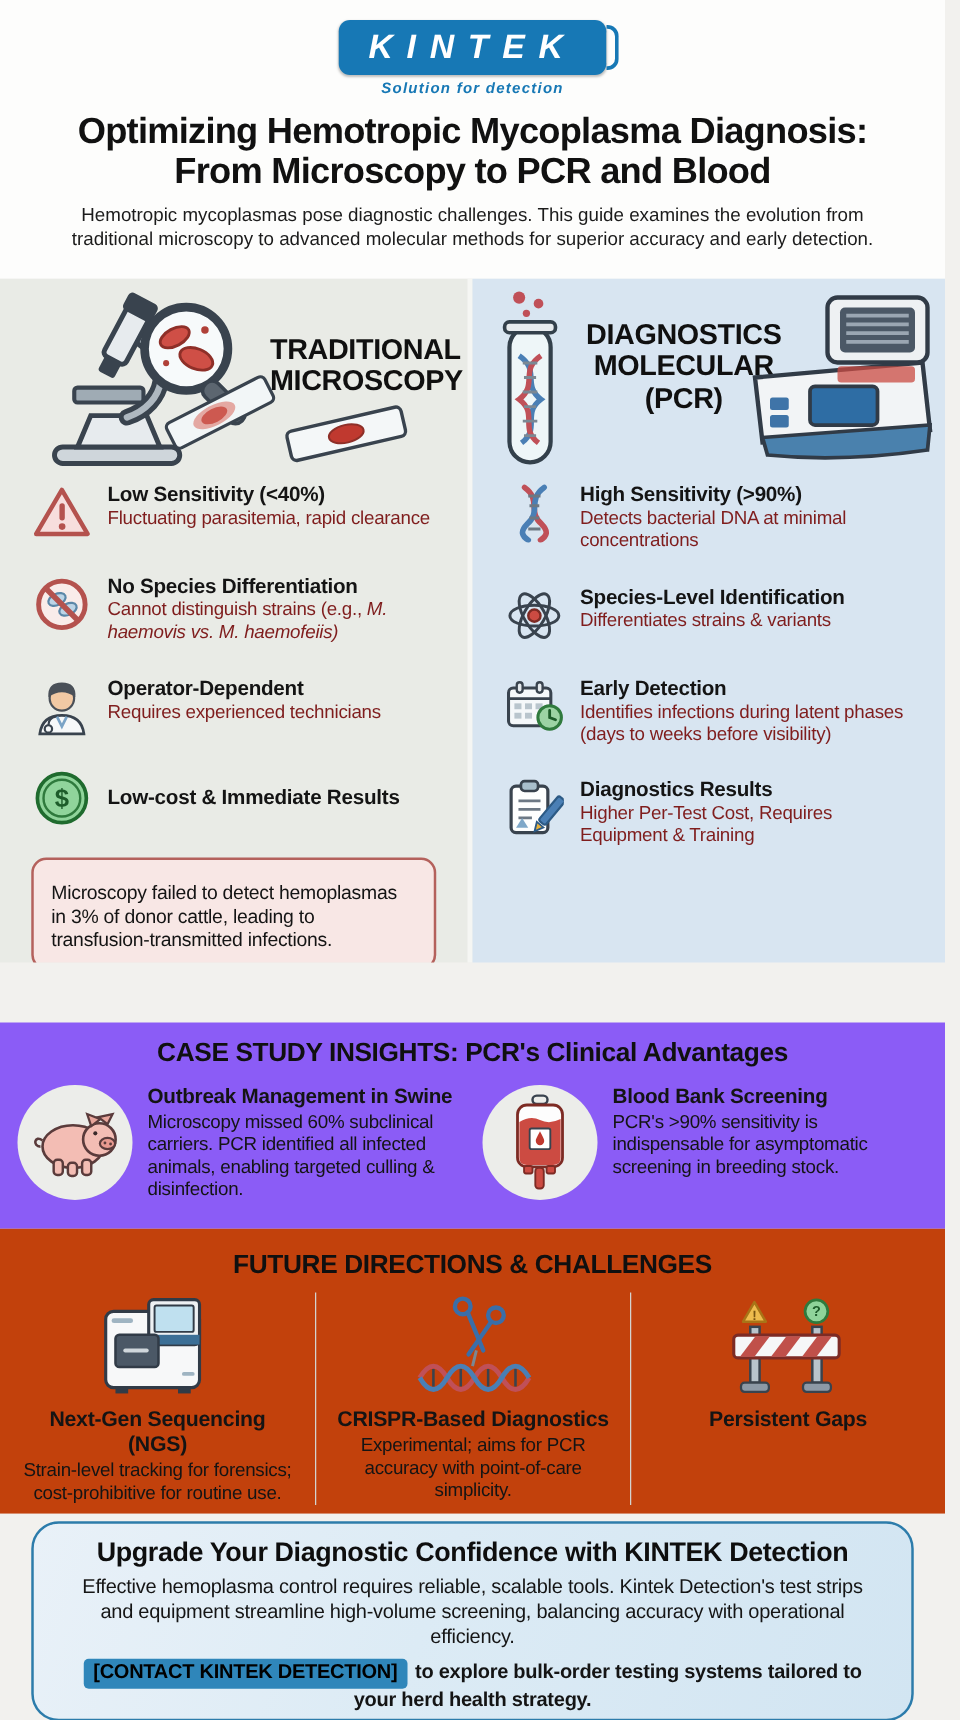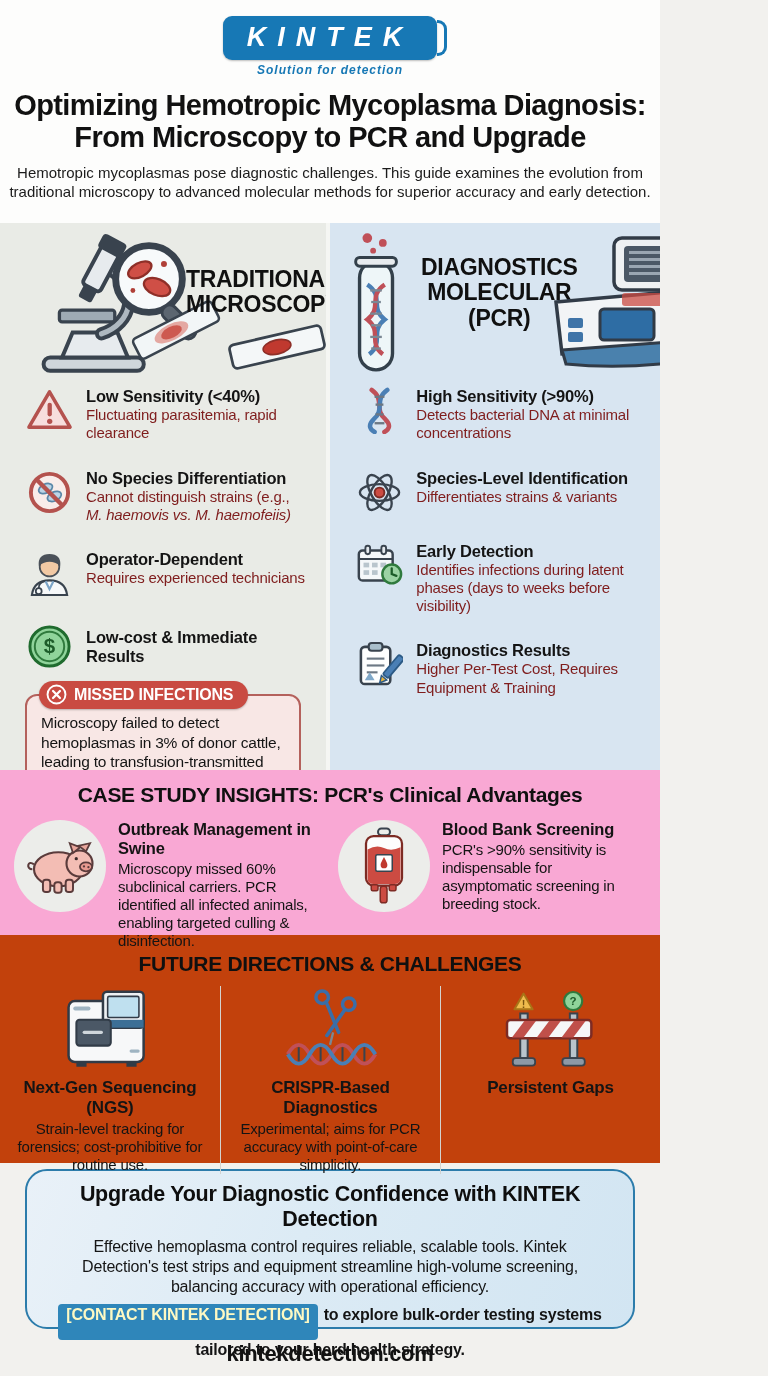--- a/index.html
+++ b/index.html
@@ -1,18 +1,18 @@
 <!DOCTYPE html>
 <html><head>
 <meta charset="utf-8">
 <style>
   * { margin:0; padding:0; box-sizing:border-box; }
   html,body { width:768px; }
   body { font-family:"Liberation Sans", sans-serif; color:#141414; background:#f2f1ee; }
-  .page { width:660px; height:1376px; overflow:hidden; position:relative; }
+  .page { width:756px; height:1376px; overflow:hidden; position:relative; }
 
   
   .top { background:#fdfdfc; height:223px; text-align:center; padding-top:16px; }
   .logo { position:relative; display:inline-block; background:#1778b5; border-radius:9px;
           padding:6px 24px 7px; box-shadow:0 1px 2px rgba(0,0,0,.25); }
   .logo-text { color:#fff; font-weight:bold; font-style:italic; font-size:27px; letter-spacing:11px; }
   .logo::after { content:""; position:absolute; right:-10px; top:4px; bottom:4px; width:7px;
           border:3px solid #1778b5; border-left:none; border-radius:0 9px 9px 0; }
   .tagline { color:#1778b5; font-weight:bold; font-style:italic; font-size:12px; letter-spacing:1px; margin-top:3px; }
   .title { font-size:29px; font-weight:bold; line-height:1.12; letter-spacing:-0.6px; margin-top:12px; color:#111; }
@@ -20,21 +20,21 @@
   .subtitle { font-size:15px; line-height:1.3; max-width:690px; margin:9px auto 0; color:#1b1b1b; }
 
   
   .compare { display:flex; height:547px; }
   .col { width:384px; position:relative; overflow:hidden; }
   .col-left { background:#e9ebe6; border-right:4px solid #f5f6f3; }
   .col-right { background:#d8e5f1; }
   .art { position:relative; height:158px; }
   .art svg { position:absolute; }
   .col-title { position:absolute; font-size:23px; font-weight:bold; line-height:1.1; letter-spacing:-0.3px; color:#101010; }
-  .col-title-left { left:186px; top:44px; }
+  .col-title-left { left:216px; top:44px; }
   .col-title-right { left:76px; top:32px; width:186px; text-align:center; }
 
   .bullets { padding:6px 20px 0 26px; display:flex; flex-direction:column; gap:26px; }
   .bullet { display:flex; gap:13px; align-items:flex-start; }
   .bullet.solo { align-items:center; }
   .bullet .ic { width:47px; height:47px; flex:none; }
   .bullet .ic svg { width:100%; height:100%; }
   .bullet h4 { font-size:16.5px; font-weight:bold; letter-spacing:-0.2px; }
   .bullet p { font-size:15px; line-height:1.22; letter-spacing:-0.2px; color:#7f1d1d; }
   .it { font-style:italic; }
@@ -44,21 +44,21 @@
   .callout .badge { position:absolute; top:-15px; left:12px; display:inline-flex; align-items:center; gap:7px;
       color:#fff; font-weight:bold; font-size:16px; letter-spacing:-0.2px;
       padding:3px 15px 4px 7px; border-radius:16px; box-shadow:0 1px 2px rgba(0,0,0,.25); }
   .badge .bcirc { width:21px; height:21px; flex:none; }
   .callout-red { background:#f8e7e5; border-color:#b4615c; }
   .callout-red .badge { background:#c94b42; }
   .callout-green { background:#eaf3e4; border-color:#5aa55e; }
   .callout-green .badge { background:#43a047; }
 
   
-  .case { background:#f9a8d4; height:165px; text-align:center; padding-top:13px; }
+  .case { background:#8b5cf6; height:165px; text-align:center; padding-top:13px;margin-top:48px; }
   .sec-title { font-size:21px; font-weight:bold; letter-spacing:-0.3px; color:#101010; }
   .case-row { display:flex; justify-content:center; gap:16px; margin-top:13px; padding:0 14px; }
   .case-item { display:flex; gap:12px; width:356px; text-align:left; align-items:flex-start; }
   .case-ic { width:92px; height:92px; border-radius:50%; background:#ecedea; flex:none;
              display:flex; align-items:center; justify-content:center; }
   .case-item h4 { font-size:16.5px; font-weight:bold; letter-spacing:-0.2px; }
   .case-item p { font-size:15px; line-height:1.2; letter-spacing:-0.2px; margin-top:2px; }
 
   
   .future { background:#c2410c; height:228px; text-align:center; padding-top:17px; }
@@ -70,40 +70,40 @@
   .future-col p { font-size:15px; line-height:1.2; letter-spacing:-0.2px; margin-top:2px; }
 
   
   .cta-wrap { height:172px; padding:6px 25px 0; background:#f2f1ee; }
   .cta { height:160px; border:2px solid #2c7cab; border-radius:22px; text-align:center;
          padding:11px 28px 0;
          background:linear-gradient(110deg,#e9f1f8 0%,#dcebf5 45%,#d2e5f2 100%); }
   .cta h2 { font-size:21.5px; font-weight:bold; letter-spacing:-0.3px; color:#0e0e0e; }
   .cta .cta-body { font-size:16px; line-height:1.26; letter-spacing:-0.2px; margin-top:5px; color:#151515; }
   .cta .contact-line { margin-top:7px; font-size:16px; font-weight:bold; line-height:1.3; letter-spacing:-0.2px; }
-  .contact-badge { display:inline-block; background:#2f86ba; color:#fef9c3; padding:1px 8px 14px;
+  .contact-badge { display:inline-block; background:#2f86ba; color:#000000; padding:1px 8px 2px;
                    border-radius:4px; margin-right:6px; }
 
   
   .footer { height:41px; text-align:center; padding-top:6px; background:#f2f1ee; }
   .site { font-size:22px; font-weight:bold; letter-spacing:-0.3px; color:#121212; }
 </style>
 </head>
 <body>
 
 <div class="page">
 
   <header class="top">
     <div class="logo">
       <span class="logo-text">KINTEK</span>
     </div>
     <div class="tagline">Solution for detection</div>
     <h1 class="title">
       <div>Optimizing Hemotropic Mycoplasma Diagnosis:</div>
-      <div>From Microscopy to PCR and Upgrade</div>
+      <div>From Microscopy to PCR and Blood</div>
     </h1>
     <p class="subtitle">Hemotropic mycoplasmas pose diagnostic challenges. This guide examines the evolution from traditional microscopy to advanced molecular methods for superior accuracy and early detection.</p>
   </header>
 
   <section class="compare">
 
     <div class="col col-left">
       <div class="art">
         <svg style="left:20px; top:8px;" width="150" height="145" viewBox="0 0 110 110">
           <rect x="16" y="96" width="76" height="10" rx="5" fill="#cfd6db" stroke="#39434e" stroke-width="3"></rect>
@@ -192,29 +192,20 @@
                 <text x="24" y="31" text-anchor="middle" font-size="21" font-weight="bold" fill="#1d5c2a">$</text>
               </svg>
           </span>
           <div>
               <h4>Low-cost &amp; Immediate Results</h4>
             </div>
         </div>
       </div>
 
       <div class="callout callout-red">
-        <span class="badge">
-          <span class="bcirc">
-            <svg viewBox="0 0 22 22">
-                <circle cx="11" cy="11" r="9.4" fill="none" stroke="#fff" stroke-width="2"></circle>
-                <path d="M7.4 7.4 L14.6 14.6 M14.6 7.4 L7.4 14.6" stroke="#fff" stroke-width="2.4" stroke-linecap="round"></path>
-              </svg>
-          </span>
-          <span>MISSED INFECTIONS</span>
-        </span>
         <p>Microscopy failed to detect hemoplasmas in 3% of donor cattle, leading to transfusion-transmitted infections.</p>
       </div>
     </div>
 
     <div class="col col-right">
       <div class="art">
         <svg style="left:16px; top:4px;" width="62" height="152" viewBox="0 0 64 150">
           <circle cx="22" cy="8" r="5" fill="#c05058"></circle>
             <circle cx="38" cy="13" r="4" fill="#c05058"></circle>
             <circle cx="28" cy="21" r="3" fill="#c05058"></circle>

